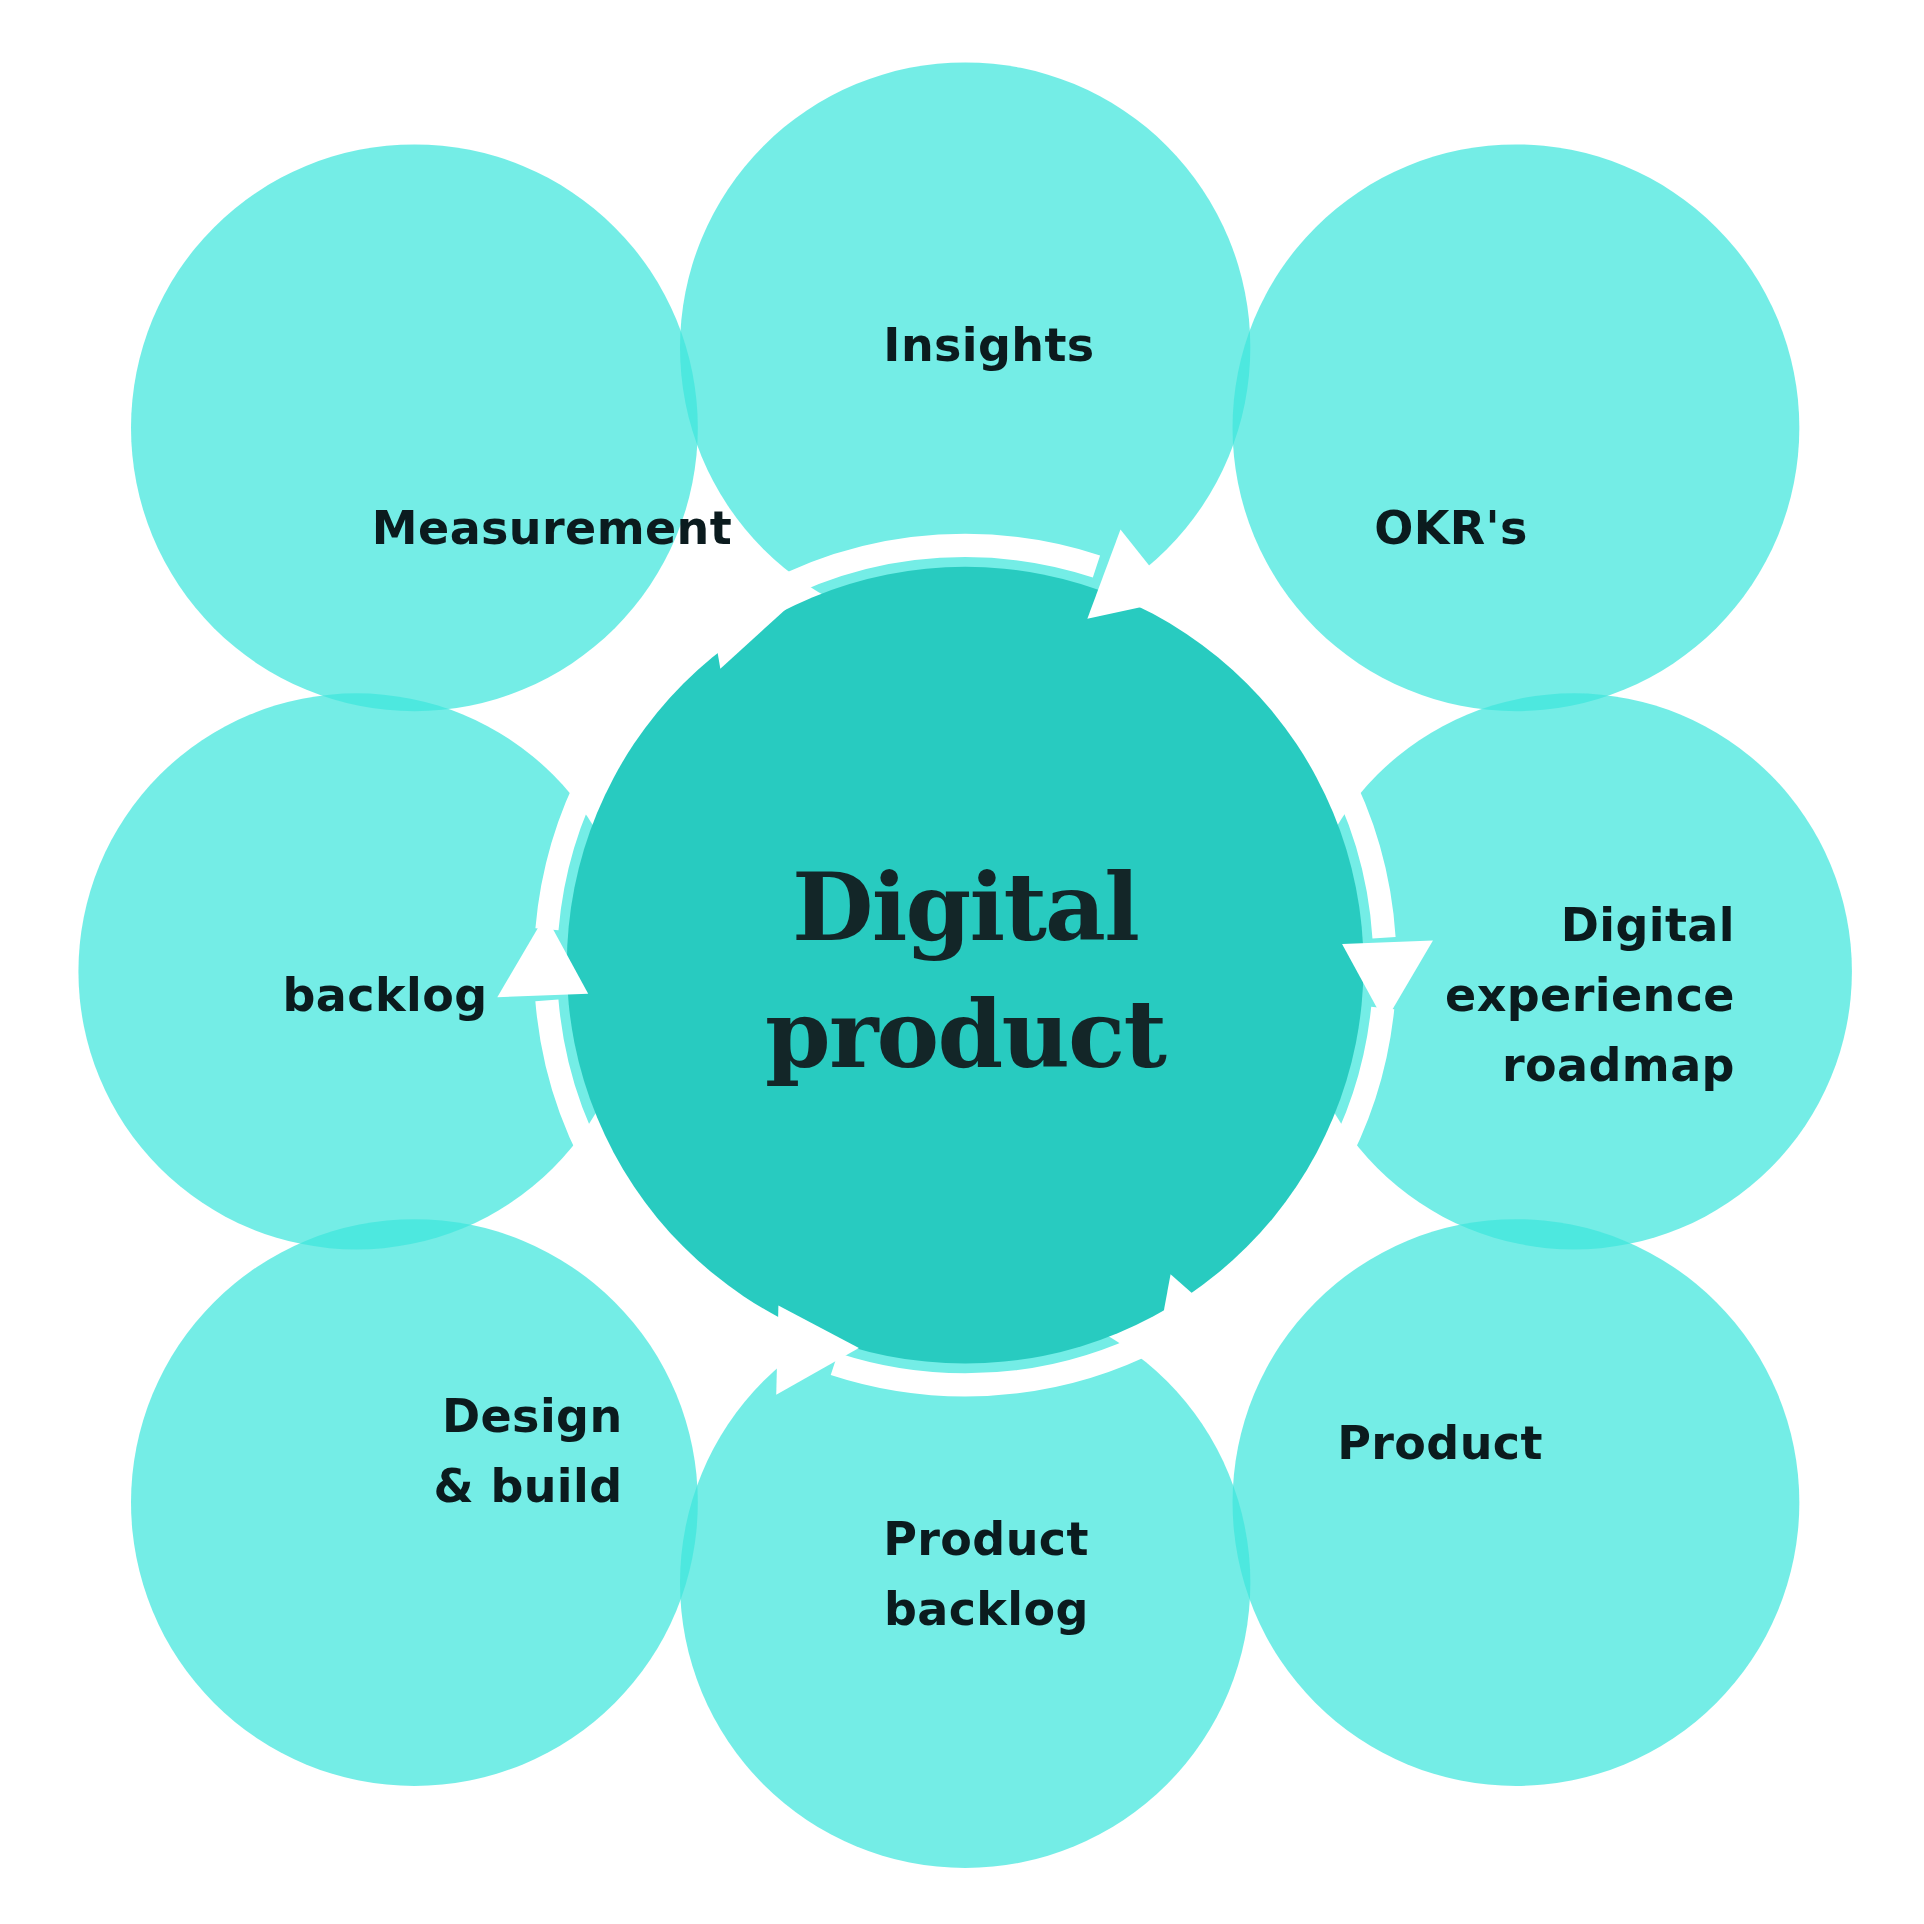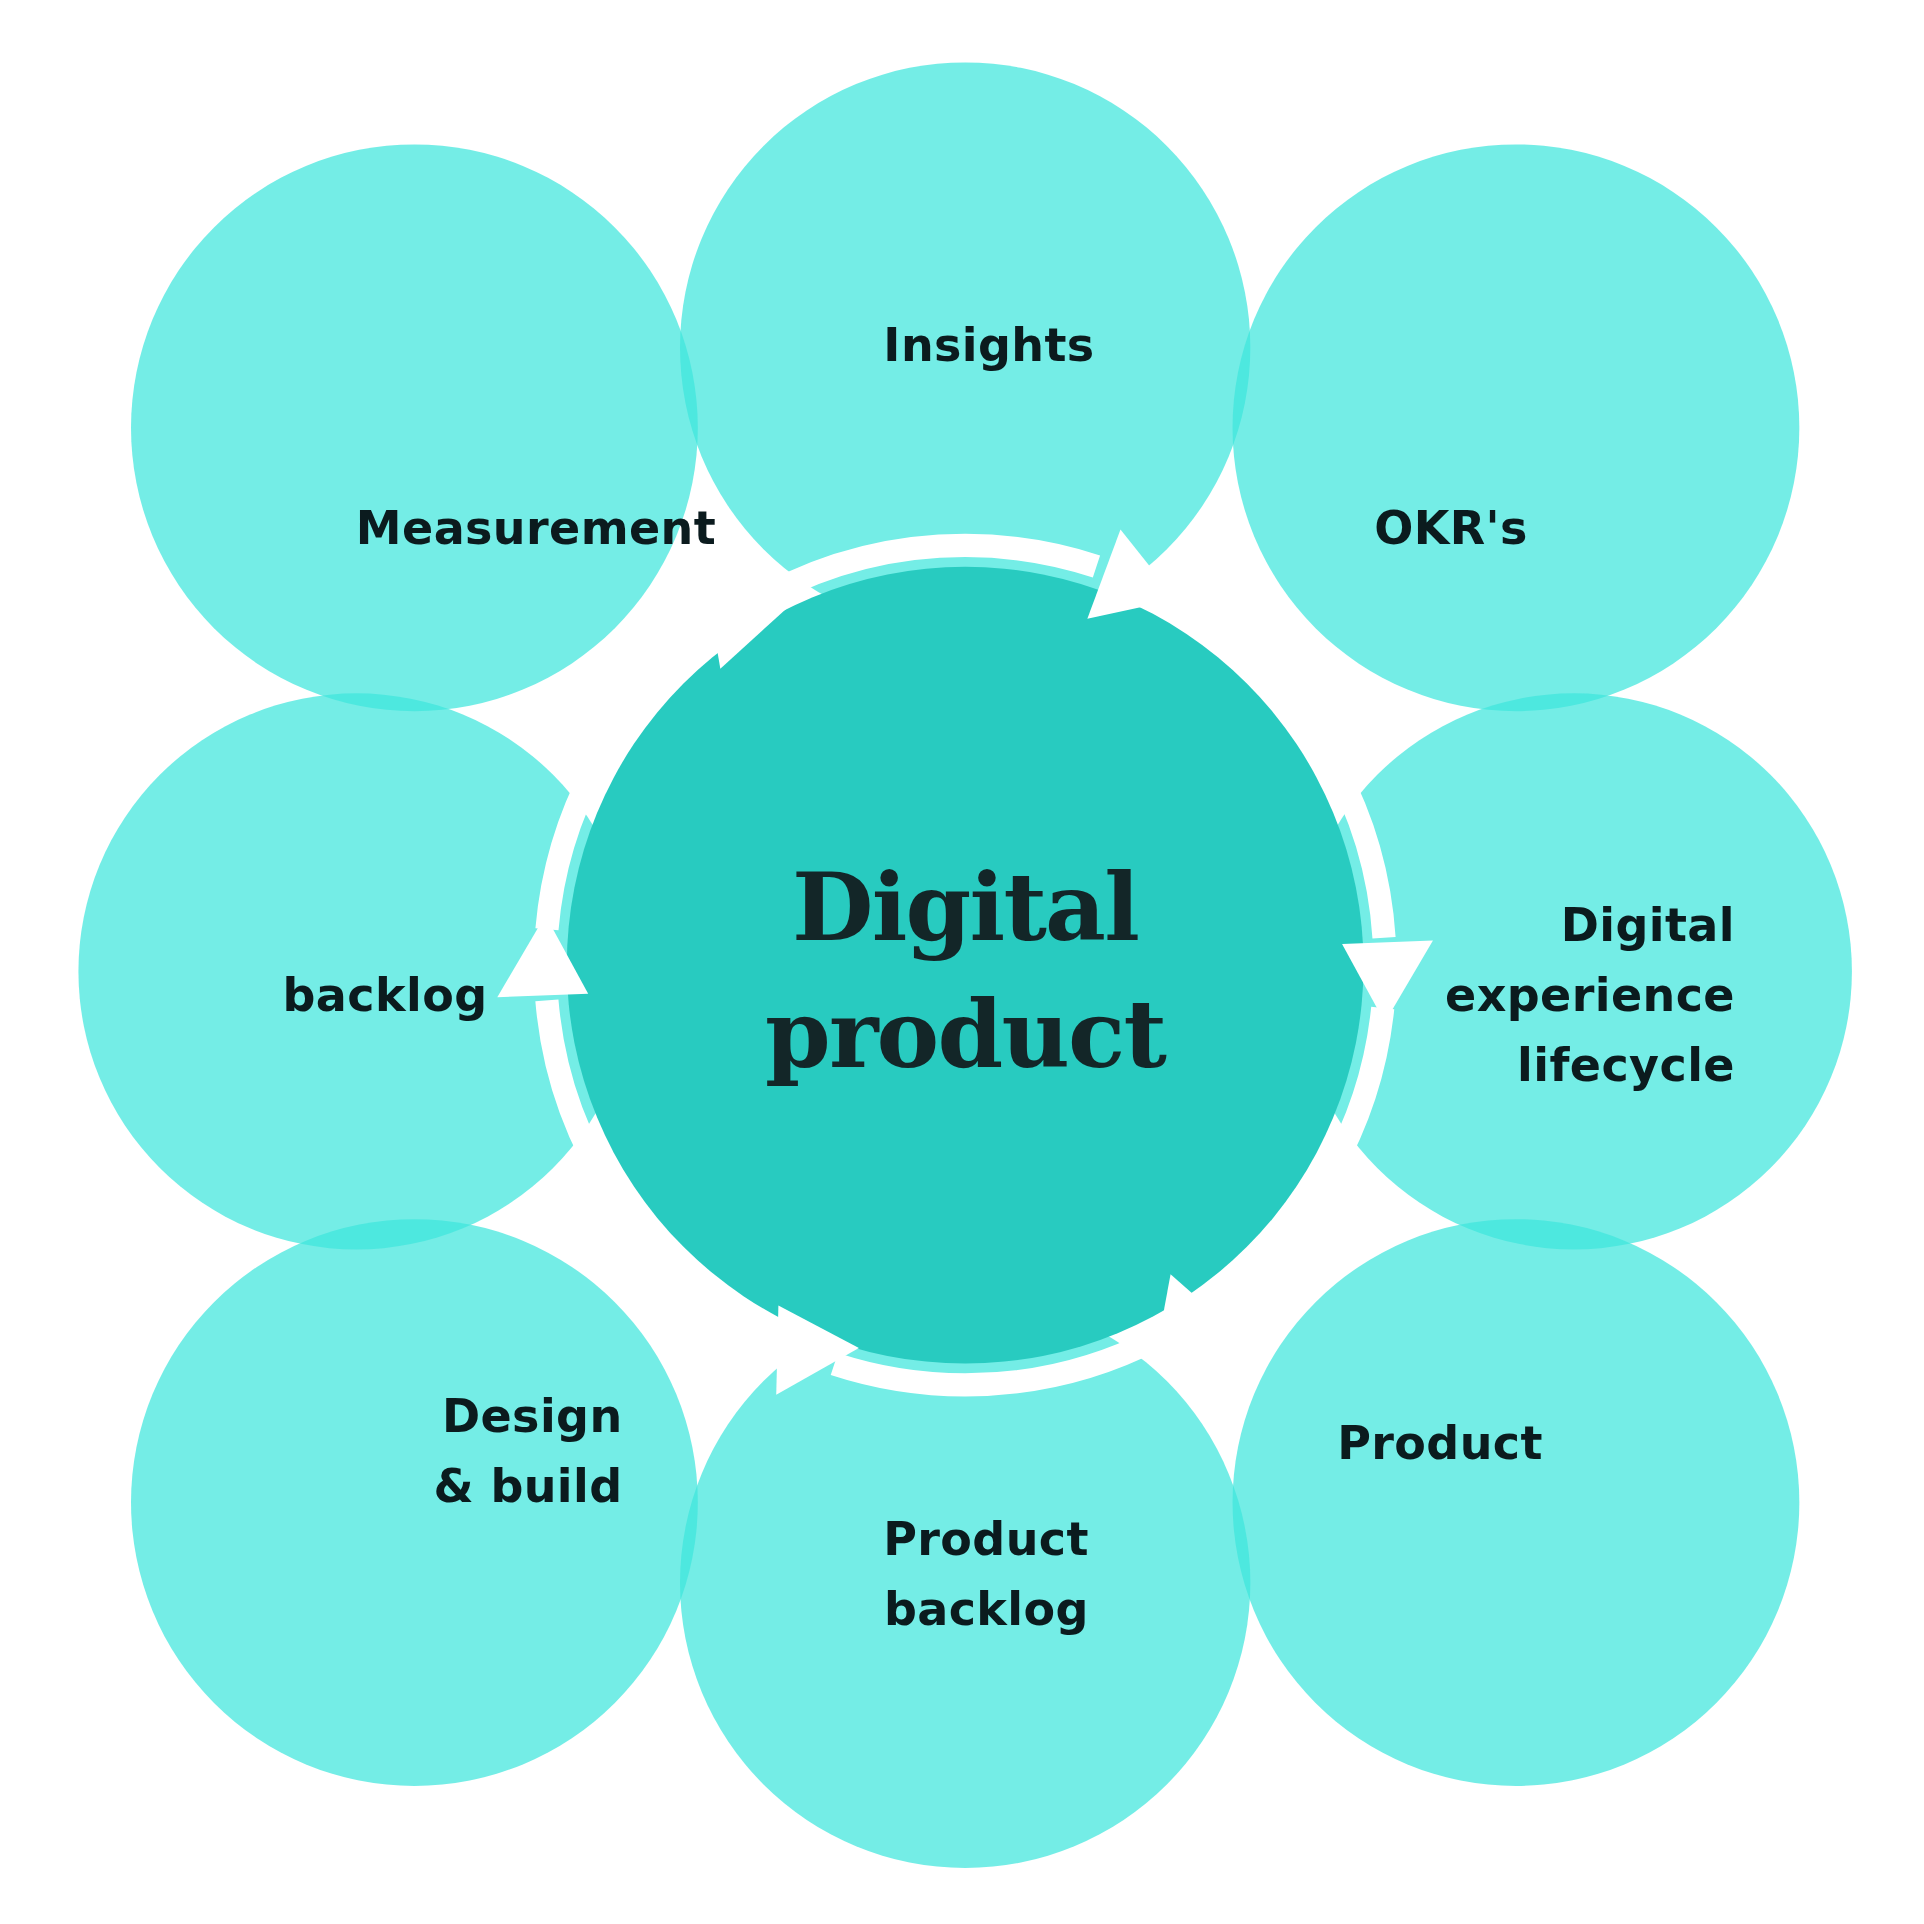--- a/index.html
+++ b/index.html
@@ -77,39 +77,39 @@
     <div>Insights</div>
   </div>
 
   <div class="label" style="left:1451px;top:528px">
     <div>OKR's</div>
   </div>
 
   <div class="label" style="left:1590px;top:995px">
     <div>Digital</div>
     <div>experience</div>
-    <div>lifecycle</div>
+    <div>roadmap</div>
   </div>
 
   <div class="label" style="left:1440px;top:1443px">
     <div>Product</div>
   </div>
 
   <div class="label" style="left:986px;top:1574px">
     <div>Product</div>
     <div>backlog</div>
   </div>
 
   <div class="label" style="left:528px;top:1451px">
     <div>Design</div>
     <div>&amp; build</div>
   </div>
 
   <div class="label" style="left:385px;top:995px">
     <div>backlog</div>
   </div>
 
-  <div class="label" style="left:536px;top:528px">
+  <div class="label" style="left:552px;top:528px">
     <div>Measurement</div>
   </div>
 
 </div>
 
 
 </body></html>

